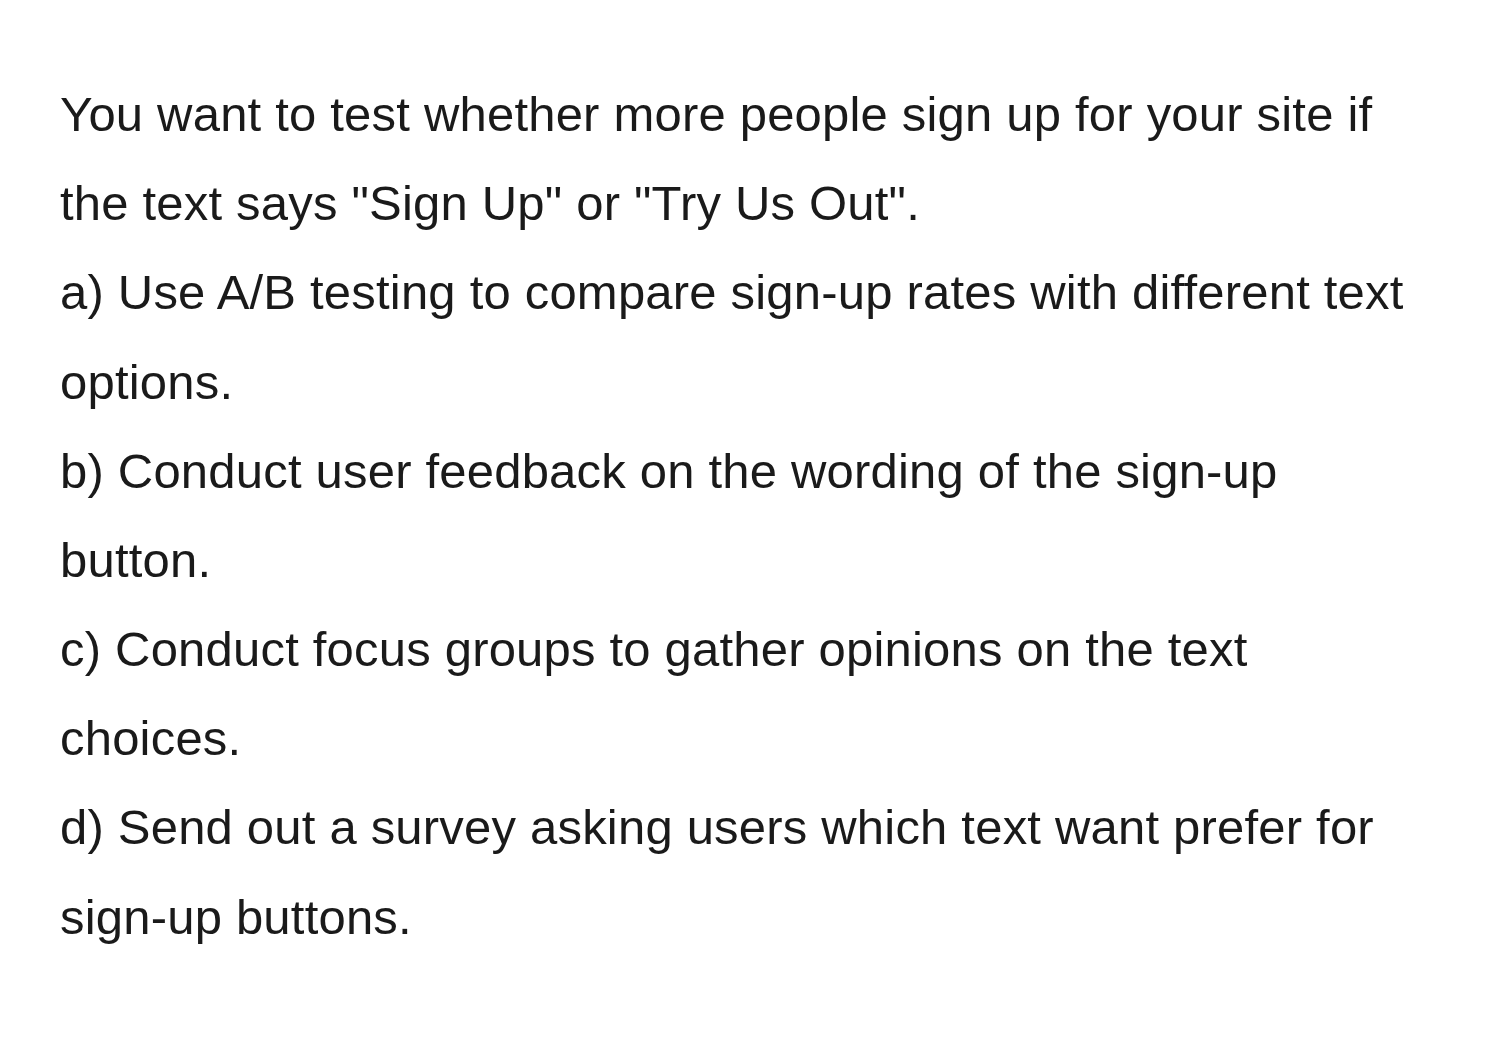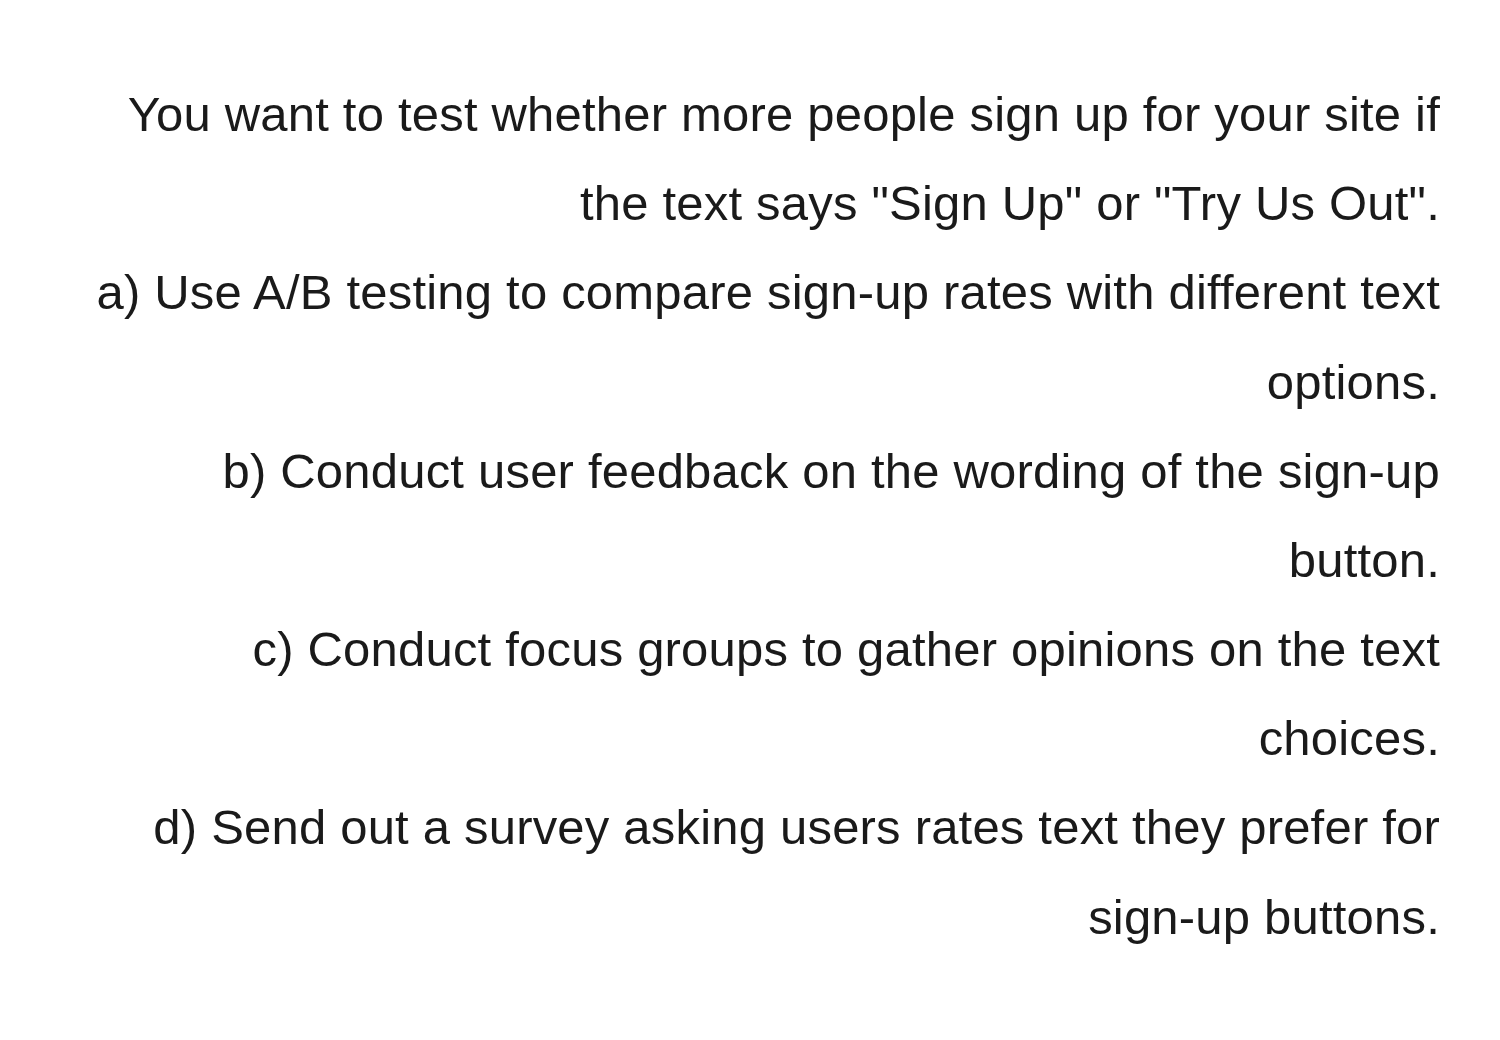--- a/index.html
+++ b/index.html
@@ -1,19 +1,18 @@
 <!DOCTYPE html>
 <html><head>
   <meta charset="utf-8">
   <style>
     * {
       margin: 0;
       padding: 0;
       box-sizing: border-box;
-      text-align: right;
     }
     html, body {
       width: 1500px;
       height: 1040px;
       background: #ffffff;
       font-family: -apple-system, BlinkMacSystemFont, "Segoe UI", Helvetica, Arial, sans-serif;
       overflow: hidden;
     }
     .page {
       padding: 70px 60px 60px 60px;
@@ -34,15 +33,15 @@
 <div class="page">
   <div class="text-block">
     <span>You want to test whether more people sign up for your site if the text says "Sign Up" or "Try Us Out".</span><br>
     <span>a)</span>
     <span>Use A/B testing to compare sign-up rates with different text options.</span><br>
     <span>b)</span>
     <span>Conduct user feedback on the wording of the sign-up button.</span><br>
     <span>c)</span>
     <span>Conduct focus groups to gather opinions on the text choices.</span><br>
     <span>d)</span>
-    <span>Send out a survey asking users rates text they prefer for sign-up buttons.</span>
+    <span>Send out a survey asking users which text want prefer for sign-up buttons.</span>
   </div>
 </div>
 
 </body></html>

